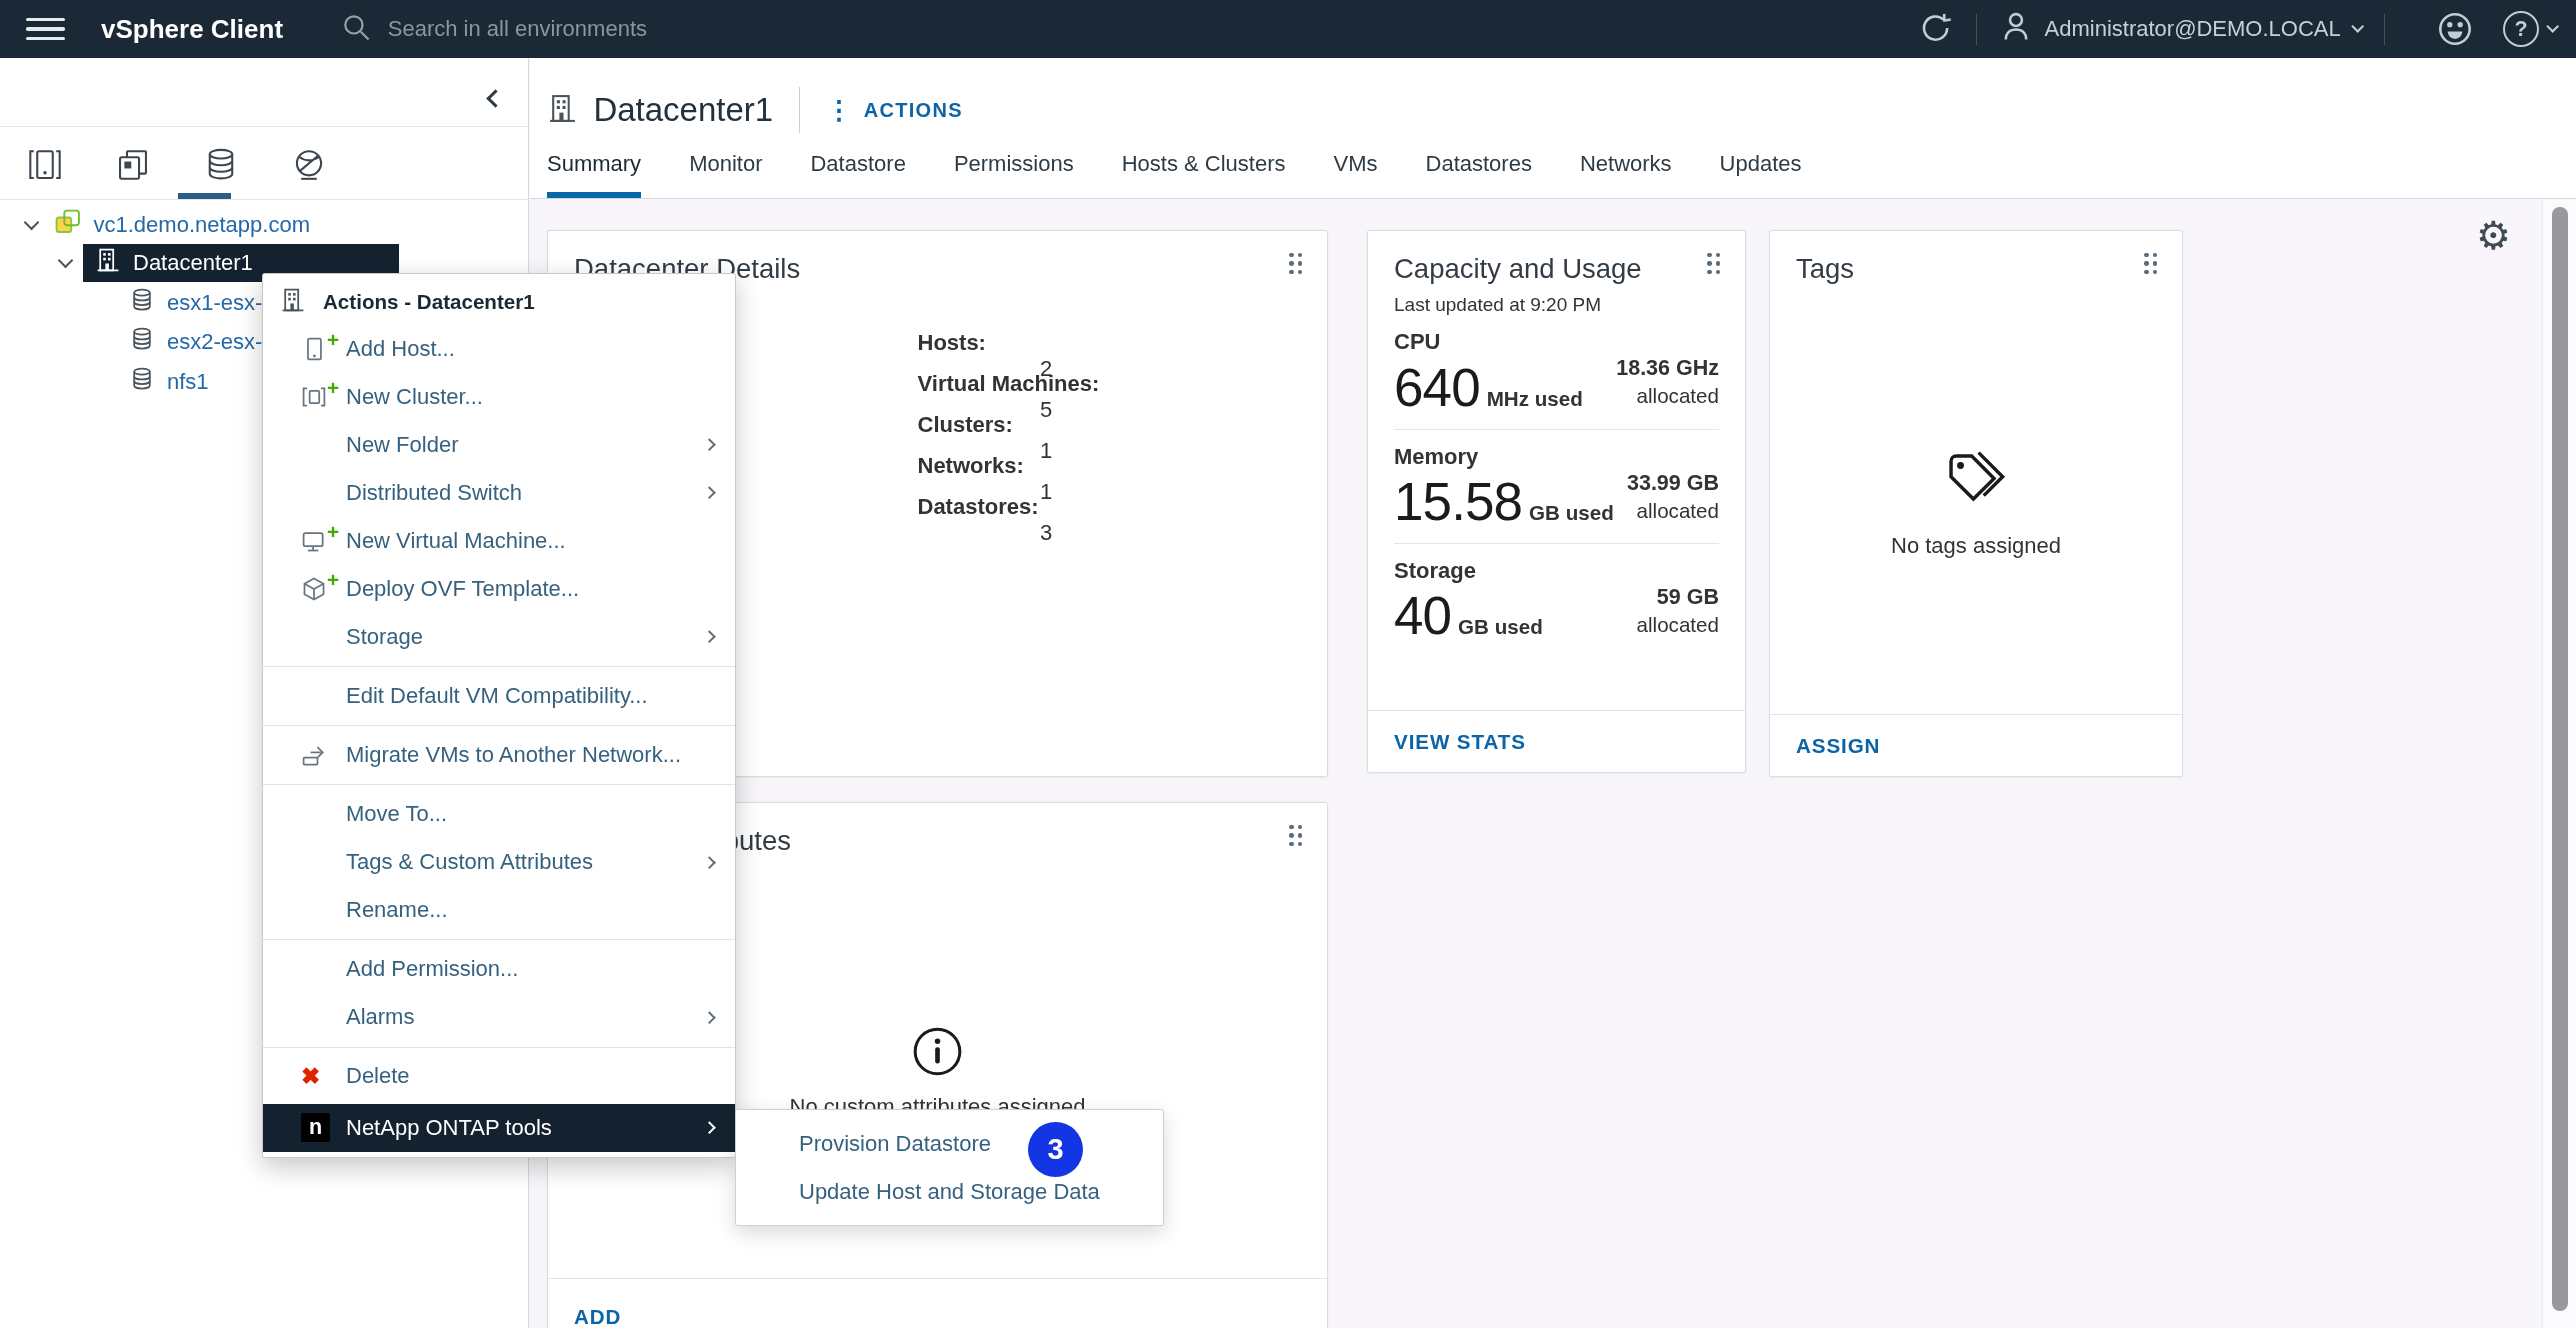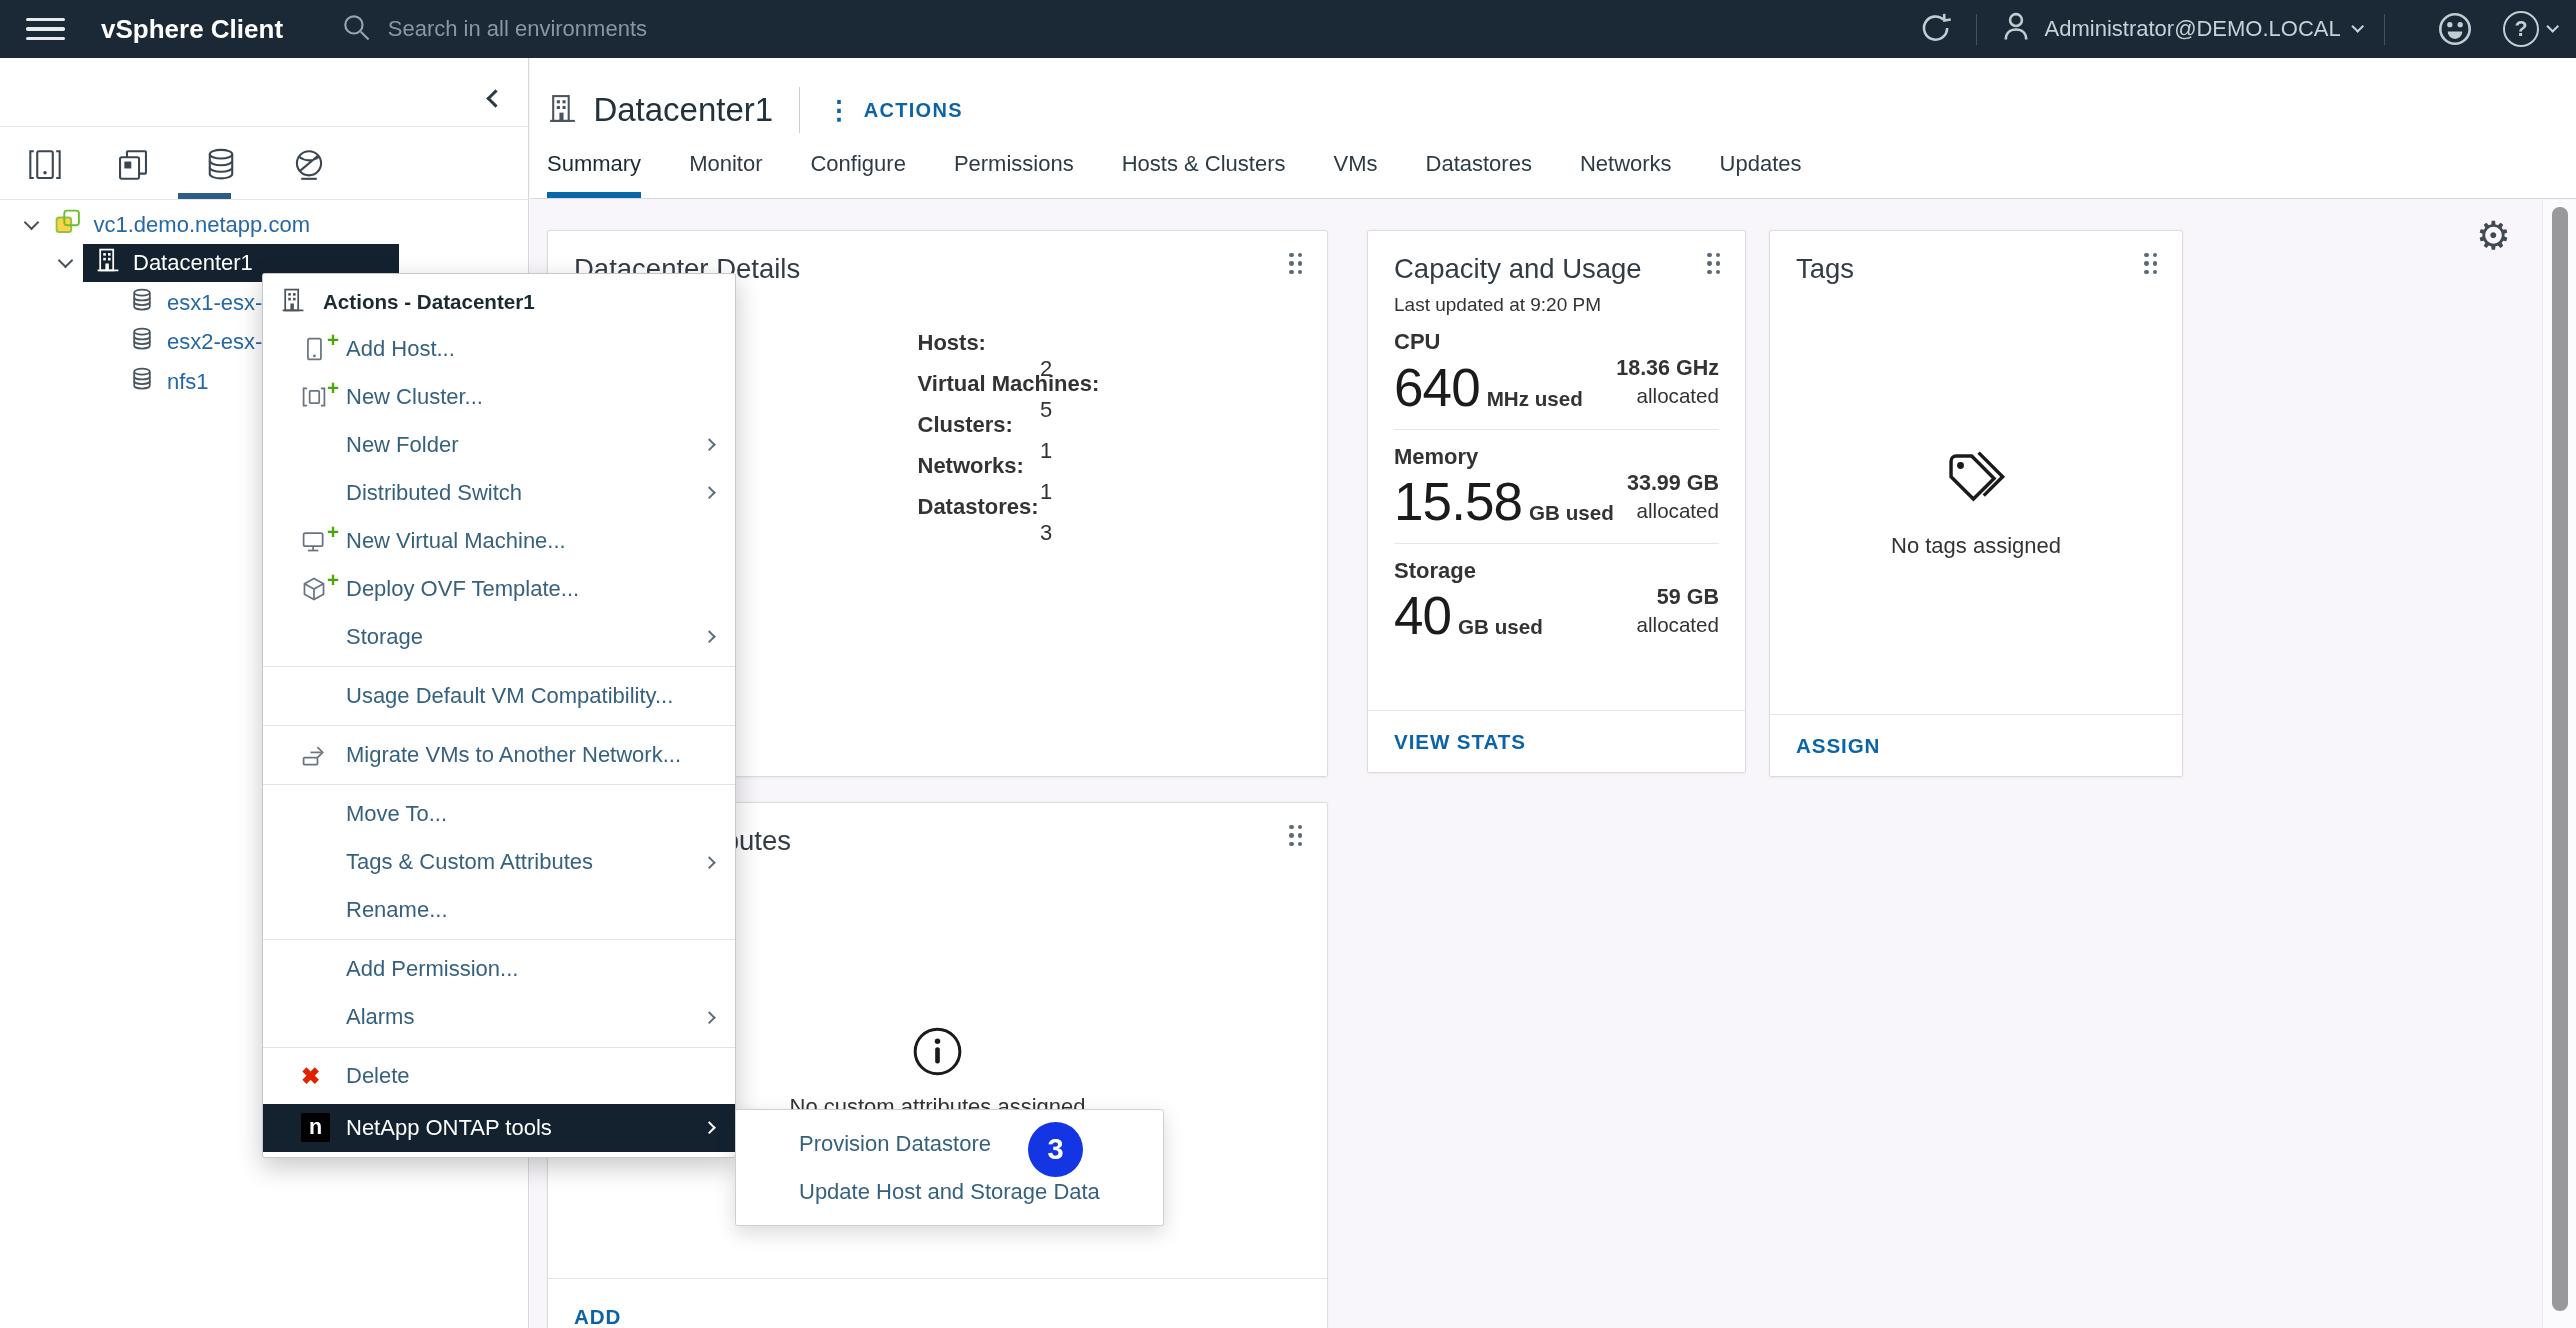--- a/index.html
+++ b/index.html
@@ -302,21 +302,21 @@
       <h1 class="page-title">Datacenter1</h1>
       <span class="vline"></span>
       <span class="actions-btn">
         <span class="vdots">⋮</span>
         <span>ACTIONS</span>
       </span>
     </div>
     <nav class="tabs">
       <span class="tab active">Summary</span>
       <span class="tab">Monitor</span>
-      <span class="tab">Configure</span>
+      <span class="tab">Datastore</span>
       <span class="tab">Permissions</span>
       <span class="tab">Hosts &amp; Clusters</span>
       <span class="tab">VMs</span>
       <span class="tab">Datastores</span>
       <span class="tab">Networks</span>
       <span class="tab">Updates</span>
     </nav>
   </div>
 
   <span class="gear">⚙</span>
@@ -528,21 +528,21 @@
     <div class="mi">
       <span class="ic"></span>
       <span class="mlbl">Storage</span>
       <span class="arr"></span>
     </div>
 
     <div class="msep"></div>
 
     <div class="mi">
       <span class="ic"></span>
-      <span class="mlbl">Usage Default VM Compatibility...</span>
+      <span class="mlbl">Edit Default VM Compatibility...</span>
     </div>
 
     <div class="msep"></div>
 
     <div class="mi">
       <span class="ic">
         <svg width="26" height="26" viewBox="0 0 30 30" fill="none" stroke="#68757f" stroke-width="2">
             <rect x="3" y="18" width="16" height="8" rx="1"></rect>
             <path d="M11 12h12"></path>
             <path d="M19 6l6 6-6 6"></path>

